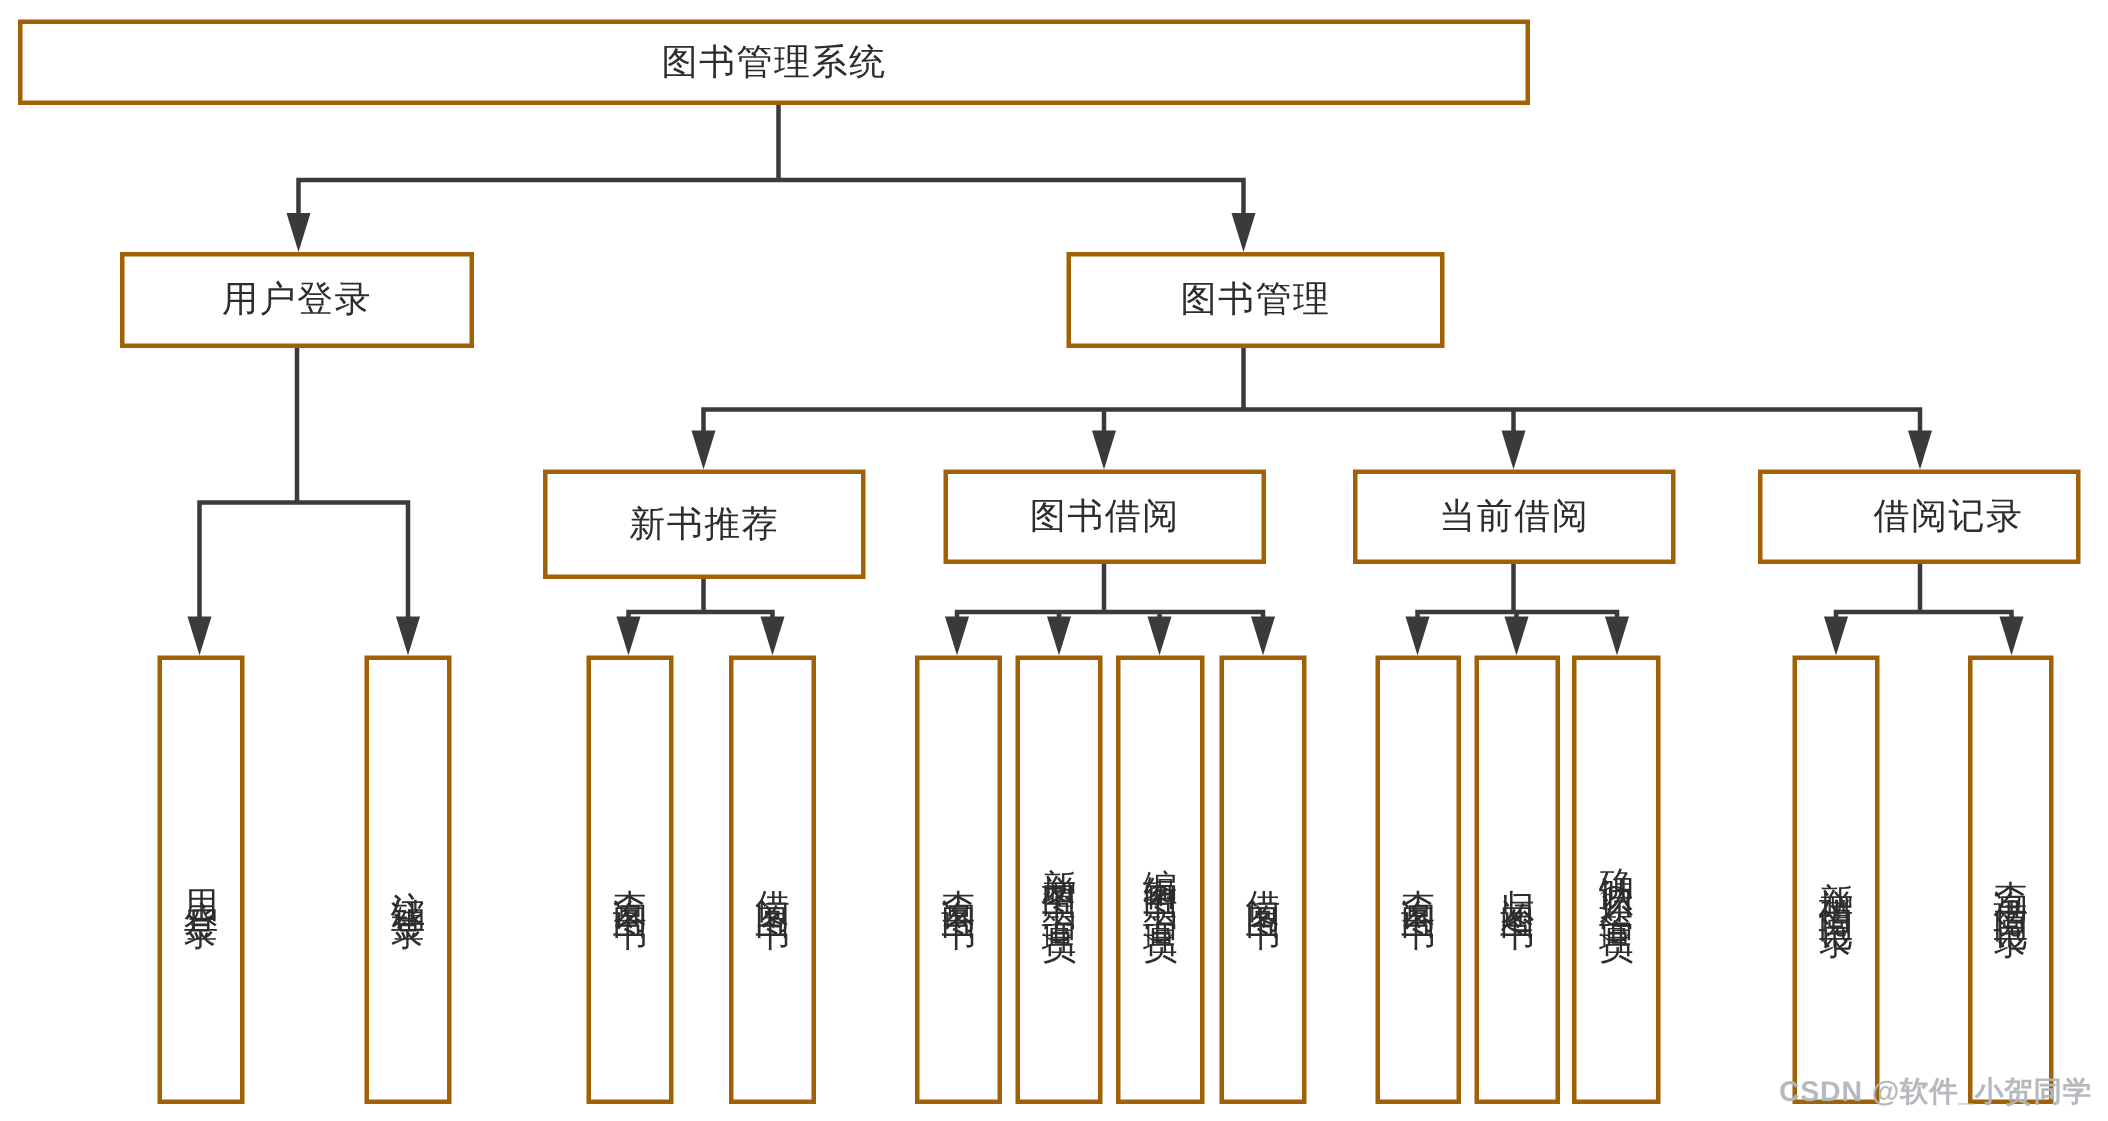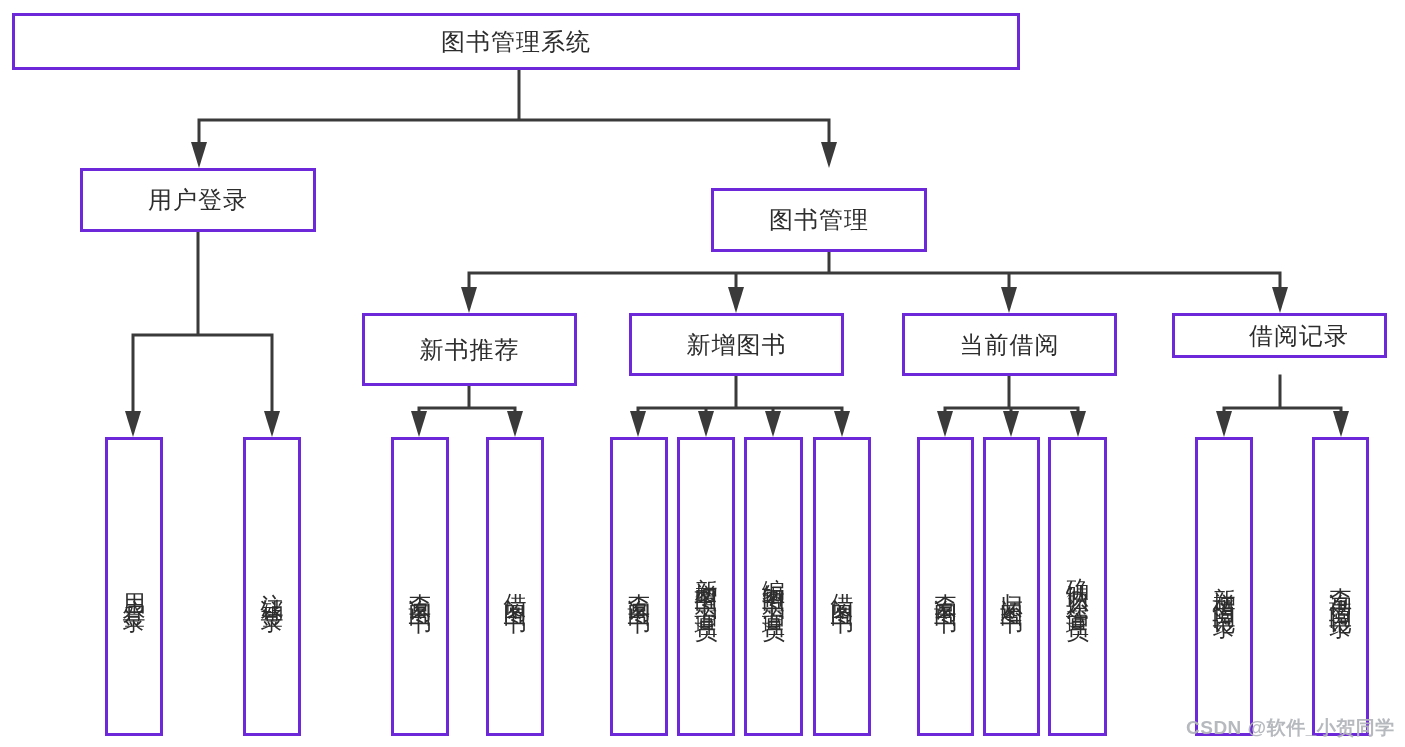--- a/index.html
+++ b/index.html
@@ -14,21 +14,21 @@
     width: 1405px; height: 747px;
     background: #ffffff;
   }
   #connectors {
     position: absolute; left: 0; top: 0;
     width: 1405px; height: 747px;
   }
   .node {
     position: absolute;
     box-sizing: border-box;
-    border: 3px solid #6d28d9;
+    border: 3px solid #a16207;
     background: #ffffff;
     color: #2d2d2d;
     display: flex;
     align-items: center;
     justify-content: center;
     font-size: 24px;
     letter-spacing: 1px;
     line-height: 1;
     white-space: nowrap;
   }
@@ -84,26 +84,26 @@
       <polygon points="1003,411 1019,411 1011,437"></polygon>
       <polygon points="1070,411 1086,411 1078,437"></polygon>
       <polygon points="1216,411 1232,411 1224,437"></polygon>
       <polygon points="1333,411 1349,411 1341,437"></polygon>
     </g>
   </svg>
 
   <div class="node" style="left:12px; top:13px; width:1008px; height:57px;">图书管理系统</div>
 
   <div class="node" style="left:80px; top:168px; width:236px; height:64px;">用户登录</div>
-  <div class="node" style="left:711px; top:168px; width:216px; height:64px;margin-top:20px;">图书管理</div>
+  <div class="node" style="left:711px; top:168px; width:252px; height:64px;">图书管理</div>
 
   <div class="node" style="left:362px; top:313px; width:215px; height:73px;">新书推荐</div>
-  <div class="node" style="left:629px; top:313px; width:215px; height:63px;">新增图书</div>
+  <div class="node" style="left:629px; top:313px; width:215px; height:63px;">图书借阅</div>
   <div class="node" style="left:902px; top:313px; width:215px; height:63px;">当前借阅</div>
-  <div class="node" style="left:1172px; top:313px; width:215px; height:45px;padding-left:39px;">借阅记录</div>
+  <div class="node" style="left:1172px; top:313px; width:215px; height:63px;padding-left:39px;">借阅记录</div>
 
   <div class="node v" style="left:105px; top:437px; width:58px; height:299px;">用户登录</div>
   <div class="node v" style="left:243px; top:437px; width:58px; height:299px;">注销登录</div>
 
   <div class="node v" style="left:391px; top:437px; width:58px; height:299px;">查询图书</div>
   <div class="node v" style="left:486px; top:437px; width:58px; height:299px;">借阅图书</div>
 
   <div class="node v" style="left:610px; top:437px; width:58px; height:299px;">查询图书</div>
   <div class="node v" style="left:677px; top:437px; width:58px; height:299px;">新增图书（管理员）</div>
   <div class="node v" style="left:744px; top:437px; width:59px; height:299px;">编辑图书（管理员）</div>

